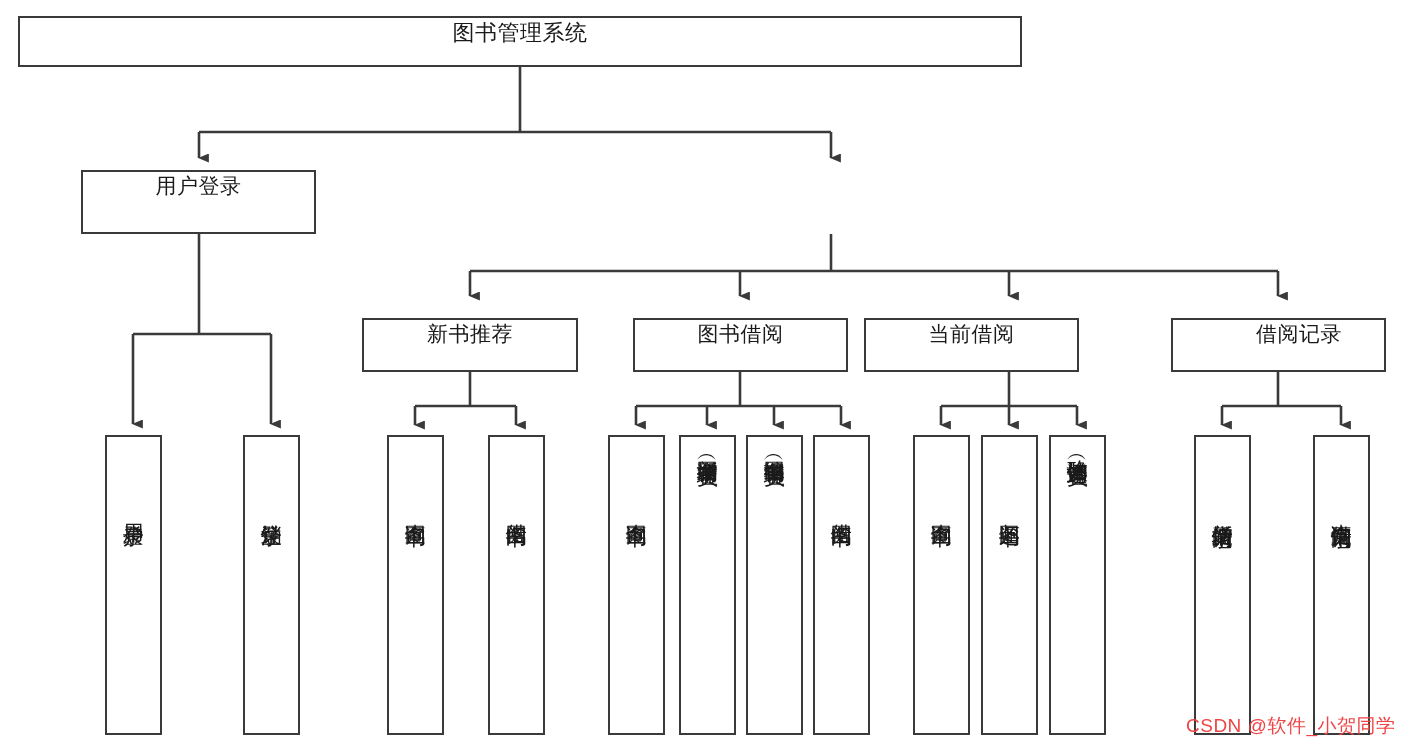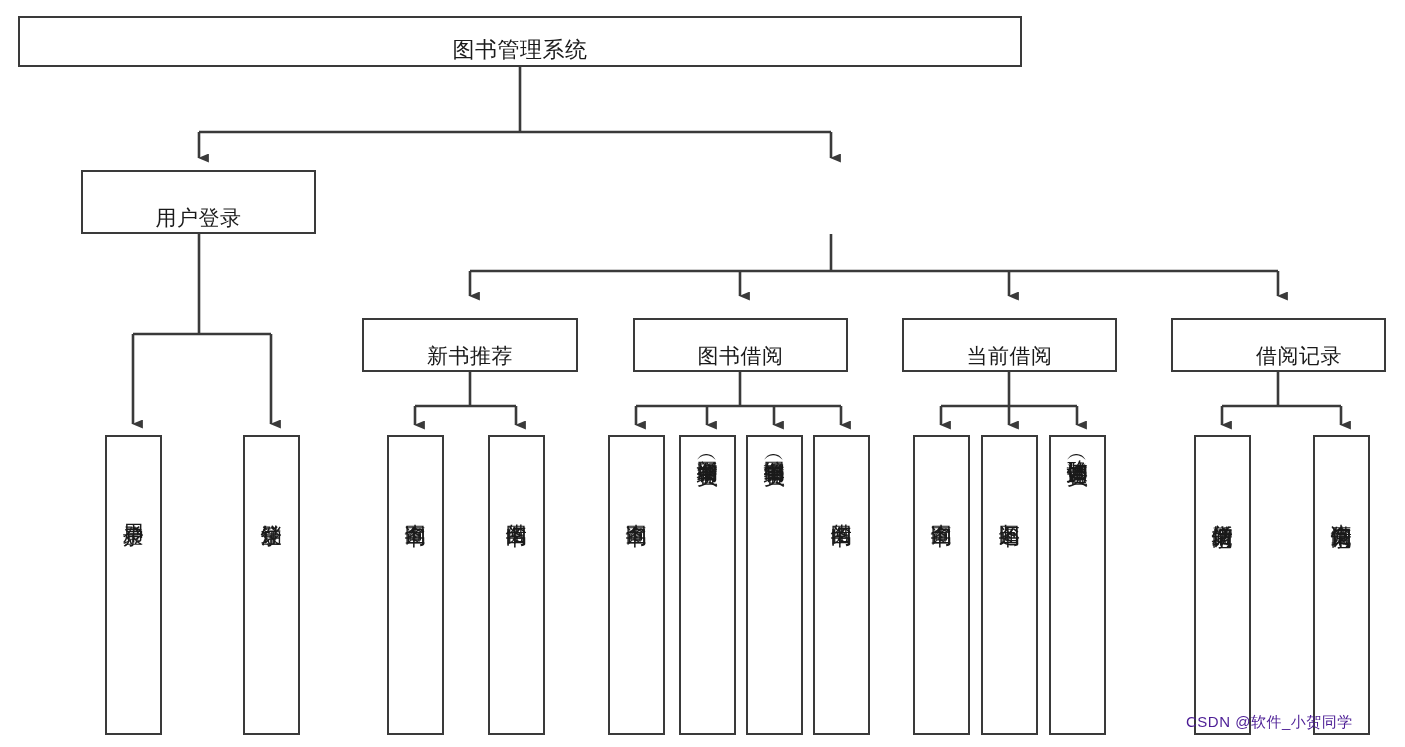--- a/index.html
+++ b/index.html
@@ -24,21 +24,21 @@
     width: 1405px;
     height: 747px;
     pointer-events: none;
   }
   .node {
     position: absolute;
     box-sizing: border-box;
     background: #ffffff;
     border: 2px solid #3a3a3a;
     display: flex;
-    align-items: flex-end;
+    align-items: flex-start;
     justify-content: center;
     color: #1a1a1a;
   }
   .node.horiz {
     font-size: 21px;
     letter-spacing: 0.5px;
   }
   .node.root {
     font-size: 22px;
   }
@@ -59,22 +59,22 @@
   .vert.mid .vlabel {
     margin-top: 70px;
   }
   .vert.top .vlabel {
     margin-top: 6px;
   }
   .watermark {
     position: absolute;
     left: 1186px;
     top: 713px;
-    font-size: 15px;
-    color: #4c1d95;
+    font-size: 19px;
+    color: #ef4444;
     white-space: nowrap;
     letter-spacing: 0.5px;
   }
 </style>
 </head>
 <body>
 
 <div id="canvas">
 
   <svg id="edges" viewBox="0 0 1405 747" xmlns="http://www.w3.org/2000/svg">
@@ -134,21 +134,21 @@
   <div class="node horiz" style="left:81px; top:170px; width:235px; height:64px;">
     <span>用户登录</span>
   </div>
 
   <div class="node horiz" style="left:362px; top:318px; width:216px; height:54px;">
     <span>新书推荐</span>
   </div>
   <div class="node horiz" style="left:633px; top:318px; width:215px; height:54px;">
     <span>图书借阅</span>
   </div>
-  <div class="node horiz" style="left:902px; top:318px; width:215px; height:54px;">
+  <div class="node horiz" style="left:864px; top:318px; width:215px; height:54px;">
     <span>当前借阅</span>
   </div>
   <div class="node horiz" style="left:1171px; top:318px; width:215px; height:54px;padding-left:41px;">
     <span>借阅记录</span>
   </div>
 
   <div class="node vert mid" style="left:105px; top:435px; width:57px; height:300px;">
     <span class="vlabel">用户登录</span>
   </div>
   <div class="node vert mid" style="left:243px; top:435px; width:57px; height:300px;">

